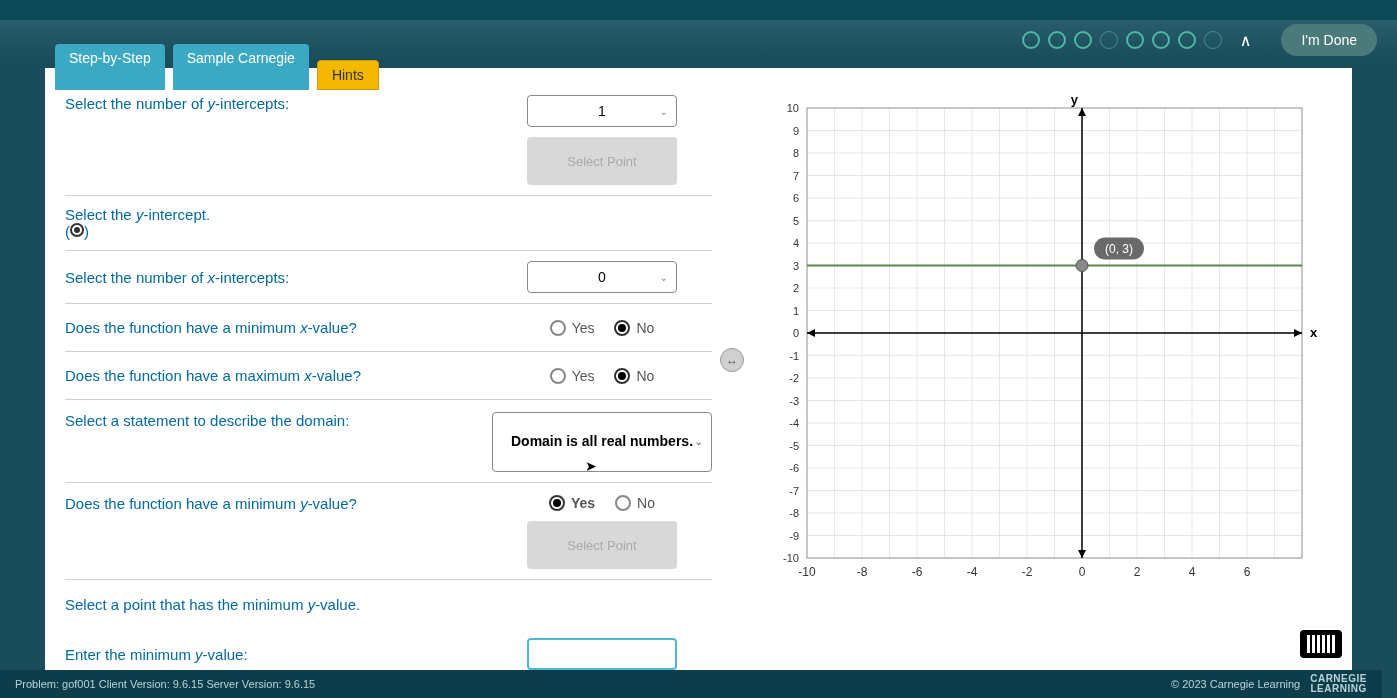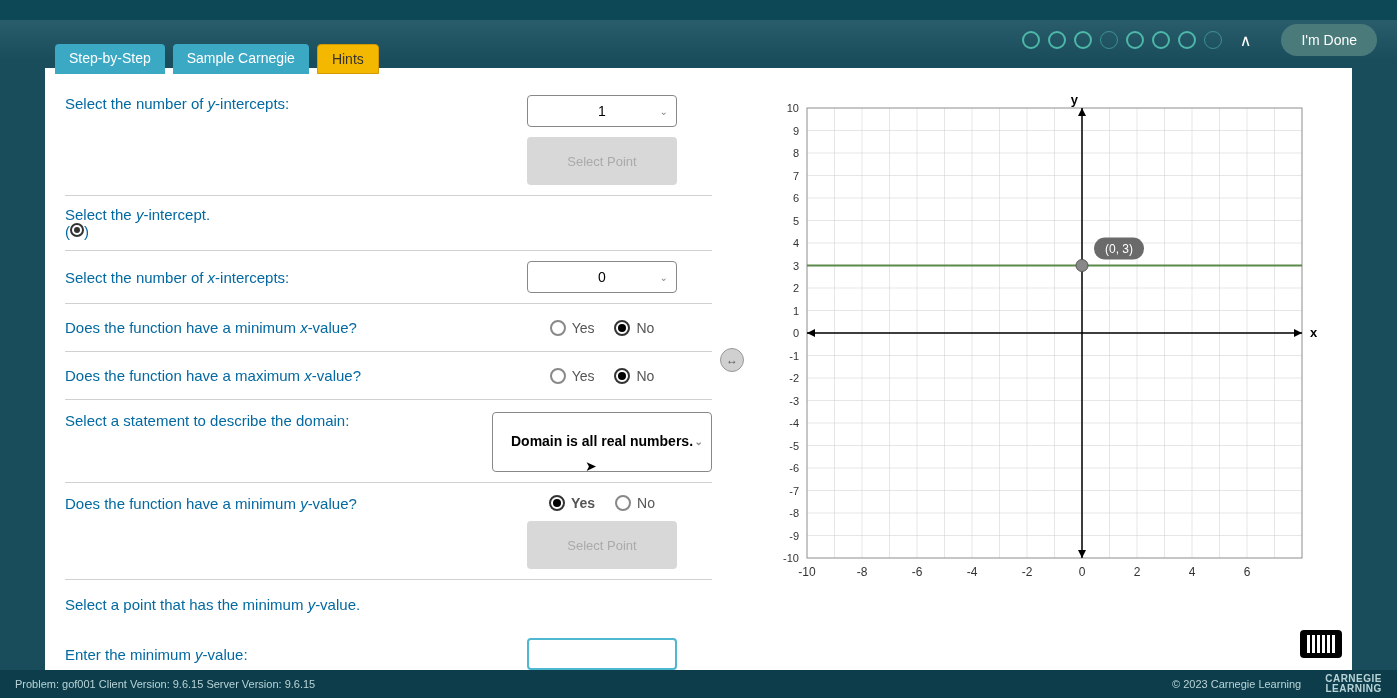--- a/index.html
+++ b/index.html
@@ -9,21 +9,21 @@
 .progress-circles { display: flex; gap: 8px; margin-right: 20px; align-items: center; }
 .circle { width: 18px; height: 18px; border-radius: 50%; border: 2px solid #4db8a8; background: transparent; }
 .circle.thin { border-width: 1px; opacity: 0.6; }
 .chevron { color: #fff; font-size: 16px; margin: 0 10px; }
 .done-btn { background: #4a7a7a; color: #fff; border: none; padding: 8px 20px; border-radius: 18px; font-size: 14px; cursor: pointer; }
 .main-area { position: absolute; top: 68px; left: 45px; right: 45px; bottom: 28px; background: #fff; display: flex; }
 .left-panel { width: 690px; position: relative; padding: 0; }
 .tab-row { position: absolute; top: -24px; left: 10px; display: flex; gap: 8px; }
 .tab { padding: 6px 14px; border-radius: 4px 4px 0 0; font-size: 14px; color: #fff; cursor: pointer; }
 .tab.blue { background: #3ba8c4; }
-.tab.hints { background: #f5b800; color: #333; border: 1px solid #d49800; }
+.tab.hints { background: #f5b800; color: #333; border: 1px solid #d49800; margin-top: 16px; }
 .questions { padding: 15px 20px 10px 20px; }
 .q-row { display: flex; align-items: center; padding: 10px 0; border-bottom: 1px solid #d0d0d0; min-height: 48px; }
 .q-row.tall { min-height: 70px; align-items: flex-start; padding-top: 12px; }
 .q-row.noborder { border-bottom: none; }
 .q-label { flex: 1; font-size: 15px; color: #0369a1; }
 .q-label .italic { font-style: italic; }
 .q-control { width: 220px; display: flex; justify-content: center; align-items: center; }
 .select-box { width: 150px; height: 32px; border: 1px solid #888; border-radius: 4px; background: #fff; display: flex; align-items: center; justify-content: center; font-size: 14px; position: relative; cursor: pointer; }
 .select-box.wide { width: 220px; height: 60px; font-weight: bold; text-align: center; line-height: 1.4; }
 .select-box .caret { position: absolute; right: 8px; font-size: 10px; color: #888; }
@@ -33,22 +33,22 @@
 .radio { width: 16px; height: 16px; border: 2px solid #888; border-radius: 50%; display: inline-flex; align-items: center; justify-content: center; cursor: pointer; }
 .radio.sel::after { content: ''; width: 8px; height: 8px; background: #333; border-radius: 50%; }
 .radio.sel-bold { border-color: #333; }
 .radio.sel-bold.sel::after { background: #000; }
 .text-input { width: 150px; height: 32px; border: 2px solid #4db8d0; border-radius: 4px; padding: 0 8px; font-size: 14px; }
 .point-indicator { display: inline-block; width: 14px; height: 14px; border: 2px solid #333; border-radius: 50%; background: #fff; position: relative; }
 .point-indicator::after { content: ''; position: absolute; width: 6px; height: 6px; background: #333; border-radius: 50%; top: 2px; left: 2px; }
 .divider-handle { position: absolute; right: -12px; top: 280px; width: 24px; height: 24px; border-radius: 50%; background: #d0d0d0; border: 1px solid #999; display: flex; align-items: center; justify-content: center; font-size: 12px; color: #555; cursor: pointer; z-index: 5; }
 .right-panel { flex: 1; position: relative; background: #fff; padding: 20px 30px; }
 .graph-container { position: relative; width: 560px; height: 500px; margin: 0 auto; }
-.footer { position: absolute; bottom: 0; left: 0; right: 0; height: 28px; background: #0d3d4a; display: flex; align-items: center; justify-content: space-between; padding: 0 15px; font-size: 11px; color: #b8d4d8; }
-.footer-right { display: flex; align-items: center; gap: 24px; }
+.footer { position: absolute; bottom: 0; left: 0; right: 15px; height: 28px; background: #0d3d4a; display: flex; align-items: center; justify-content: space-between; padding: 0 15px; font-size: 11px; color: #b8d4d8; }
+.footer-right { display: flex; align-items: center; gap: 10px; }
 .carnegie-logo { font-size: 10px; line-height: 1; text-align: center; font-weight: bold; letter-spacing: 0.5px; }
 .keyboard-icon { position: absolute; bottom: 40px; right: 55px; width: 42px; height: 28px; background: #000; border-radius: 4px; display: flex; align-items: center; justify-content: center; cursor: pointer; z-index: 10; }
 .keyboard-icon::before { content: ''; width: 32px; height: 18px; background: #fff; border-radius: 2px; background-image: repeating-linear-gradient(90deg, #000 0 2px, #fff 2px 5px), repeating-linear-gradient(0deg, #000 0 2px, transparent 2px 6px); }
 .cursor-arrow { position: absolute; left: 540px; top: 390px; font-size: 14px; color: #000; z-index: 20; pointer-events: none; }
 .stacked-controls { display: flex; flex-direction: column; gap: 10px; align-items: center; }
 </style>
 </head>
 <body>
 
 <div class="top-bar"></div>

